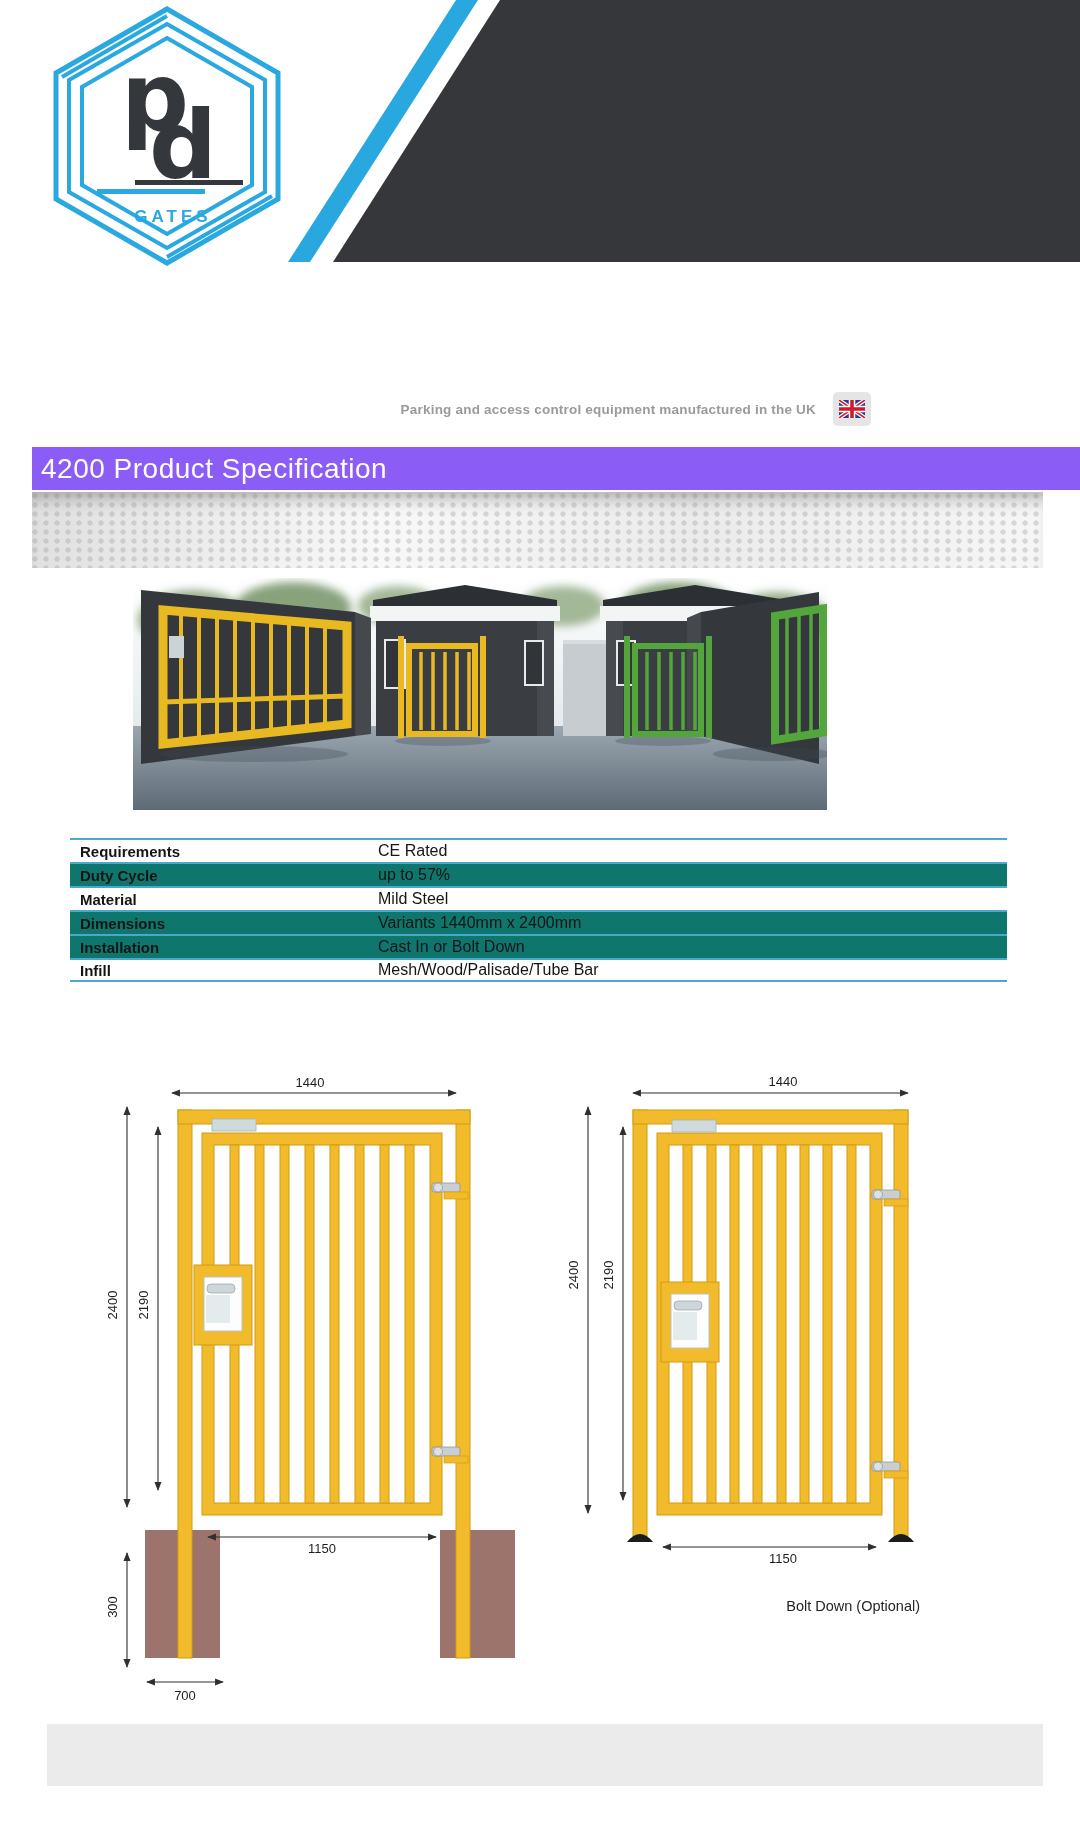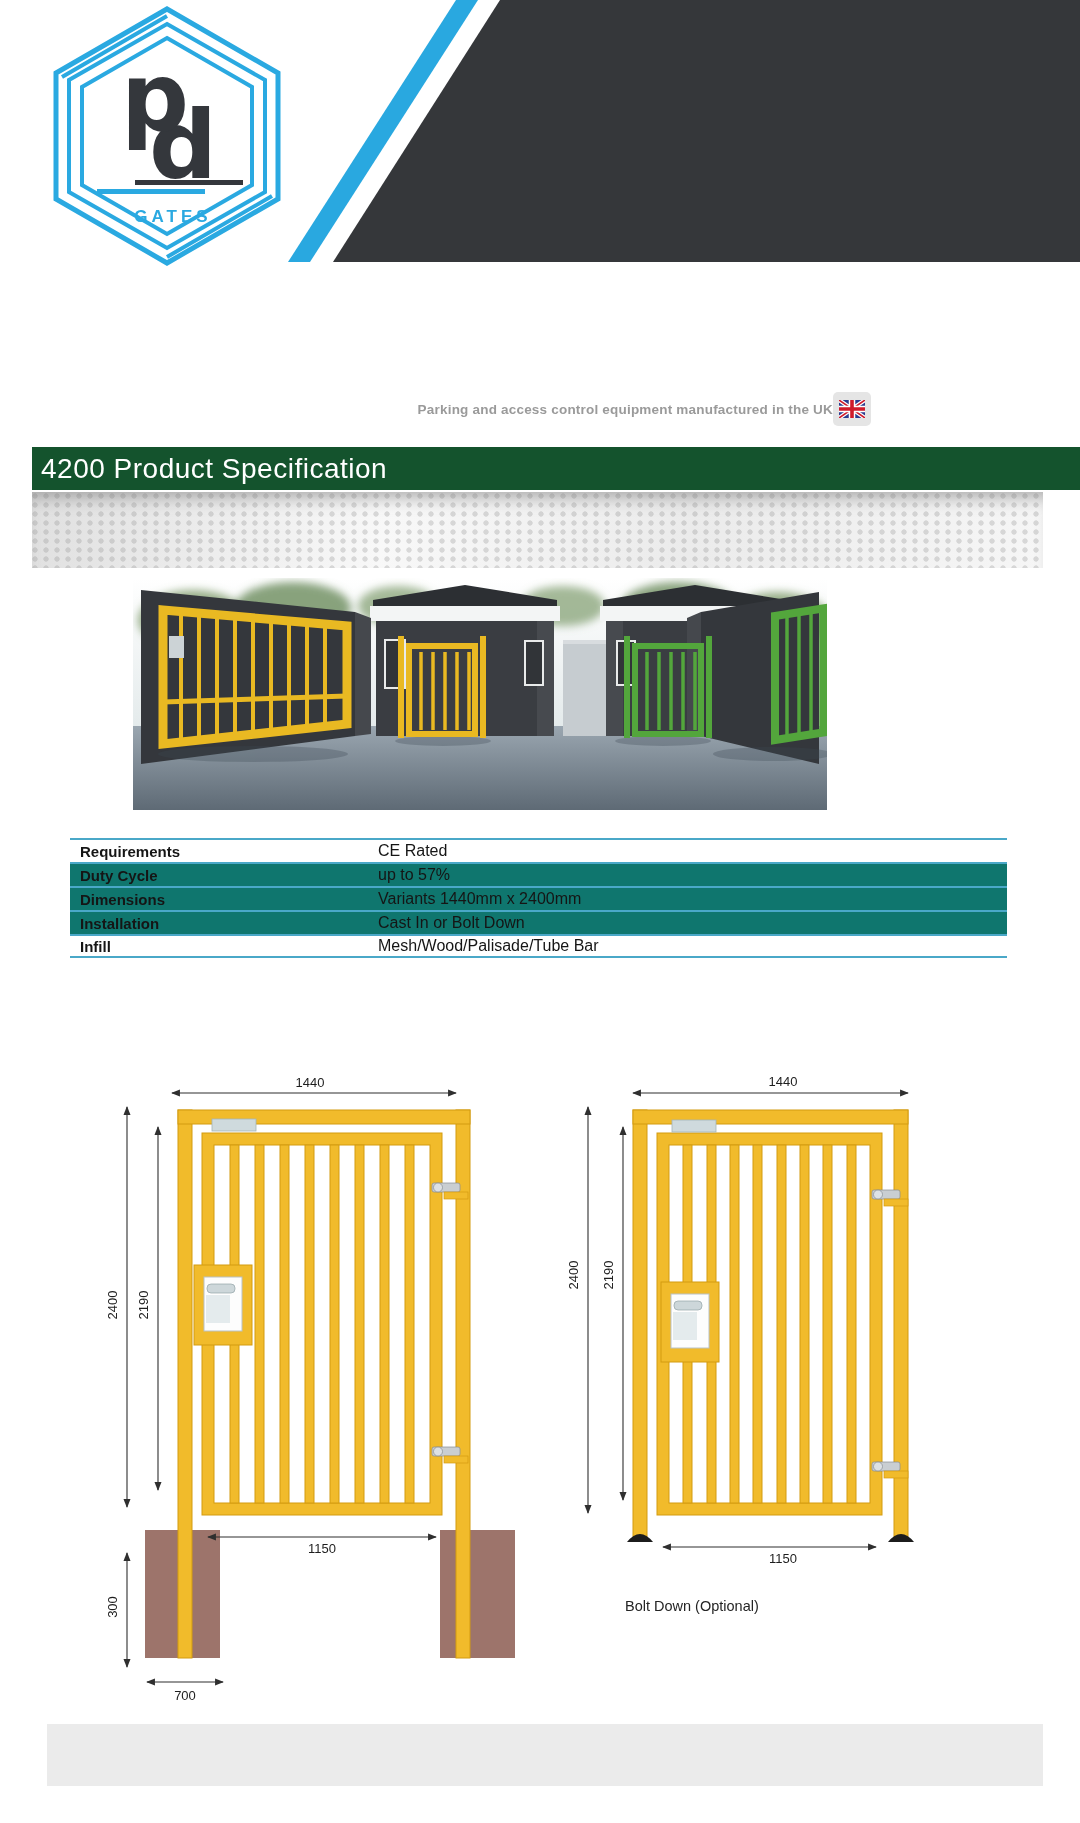--- a/index.html
+++ b/index.html
@@ -4,25 +4,25 @@
 <style>
   *{margin:0;padding:0;box-sizing:border-box}
   html,body{background:#fff}
   body{font-family:"Liberation Sans",sans-serif}
   .page{position:relative;width:1080px;height:1823px;background:#fff;overflow:hidden}
   .abs{position:absolute}
 
   .header-art{left:0;top:0;width:1080px;height:262px}
   .logo{left:45px;top:6px;width:245px;height:265px}
 
-  .tagline-row{right:209px;top:390px;height:38px;display:flex;align-items:center;gap:0}
+  .tagline-row{right:209px;top:390px;height:38px;display:flex;align-items:center;gap:17px}
   .tagline{font-size:13.5px;font-weight:bold;color:#9a9a9a;letter-spacing:.2px}
   .flag-box{width:38px;height:34px;background:#e5e5e5;border-radius:5px;display:flex;align-items:center;justify-content:center}
 
-  .banner{left:32px;top:447px;width:1048px;height:43px;background:#14532d;display:flex;align-items:center;padding-left:9px}
+  .banner{left:32px;top:447px;width:1048px;height:43px;background:#8b5cf6;display:flex;align-items:center;padding-left:9px}
   .banner-title{color:#fff;font-size:28px;font-weight:400;letter-spacing:.5px}
 
   .halftone{left:32px;top:492px;width:1011px;height:76px;
     background-color:#fafafa;
     background-image:
       radial-gradient(circle at 3px 4px, rgba(150,150,150,.32) 2.3px, transparent 3px),
       linear-gradient(100deg,#e0e0e0,#f8f8f8 35%,#ebebeb 65%,#f6f6f6);
     background-size:11px 9px,100% 100%;
     box-shadow:inset 0 16px 16px -10px rgba(110,110,110,.5)}
 
@@ -32,21 +32,21 @@
   .spec-row{display:flex;height:24px;border-top:2px solid #4aa8c8;align-items:center}
   .spec-row:last-child{border-bottom:2px solid #4aa8c8}
   .spec-row.alt{background:#0f766e}
   .spec-label{width:308px;padding-left:10px;font-weight:bold;font-size:15px;color:#151515;white-space:nowrap}
   .spec-value{font-size:16px;color:#151515;white-space:nowrap}
 
   .drawing{position:absolute}
   .dim line{stroke:#2f2f2f;stroke-width:1.1}
   .dim text{font-size:13px;fill:#1e1e1e;text-anchor:middle;font-family:"Liberation Sans",sans-serif}
 
-  .caption{left:625px;top:1598px;width:320px;text-align:left;font-size:14.5px;color:#242424}
+  .caption{left:600px;top:1598px;width:320px;text-align:right;font-size:14.5px;color:#242424}
   .footer-band{left:47px;top:1724px;width:996px;height:62px;background:#ebebeb}
 </style>
 </head>
 <body>
 
 <div class="page">
 
   <svg class="abs header-art" viewBox="0 0 1080 262">
     <polygon points="500,0 1080,0 1080,262 333,262" fill="#35373a"></polygon>
     <polygon points="456,0 478,0 310,262 288,262" fill="#29a8e0"></polygon>
@@ -189,20 +189,24 @@
 
   <div class="abs spec">
     <div class="spec-row">
       <div class="spec-label">Requirements</div>
       <div class="spec-value">CE Rated</div>
     </div>
     <div class="spec-row alt">
       <div class="spec-label">Duty Cycle</div>
       <div class="spec-value">up to 57%</div>
     </div>
+    <div class="spec-row">
+      <div class="spec-label">Material</div>
+      <div class="spec-value">Mild Steel</div>
+    </div>
     <div class="spec-row alt">
       <div class="spec-label">Dimensions</div>
       <div class="spec-value">Variants 1440mm x 2400mm</div>
     </div>
     <div class="spec-row alt">
       <div class="spec-label">Installation</div>
       <div class="spec-value">Cast In or Bolt Down</div>
     </div>
     <div class="spec-row">
       <div class="spec-label">Infill</div>

